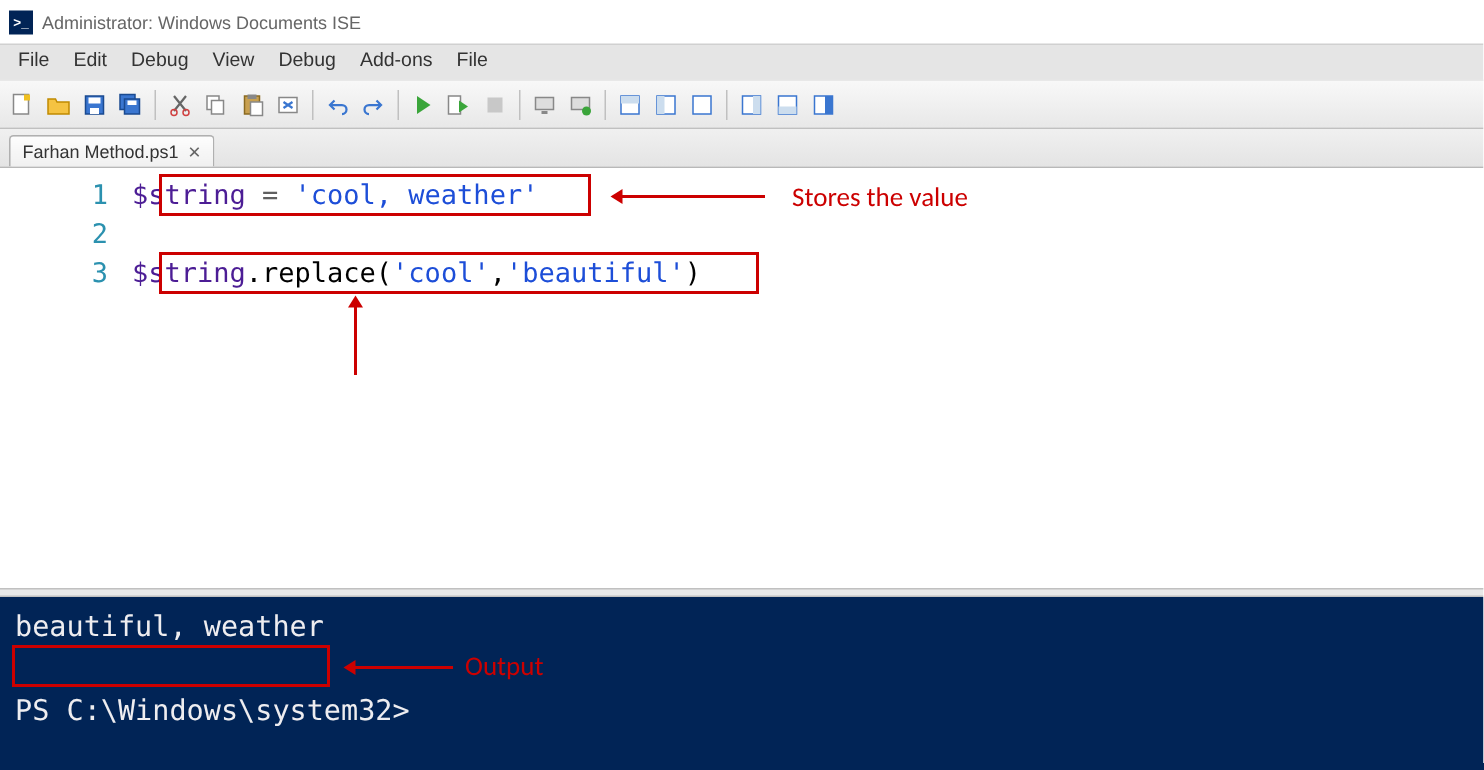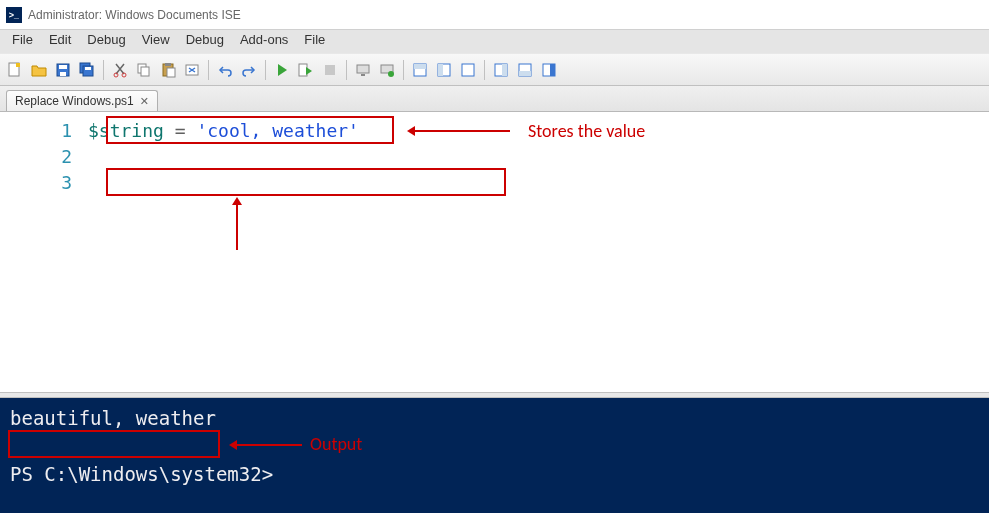--- a/index.html
+++ b/index.html
@@ -12,21 +12,21 @@
 .toolbar { height: 32px; background: linear-gradient(#f8f8f8,#e8e8e8); border-bottom: 1px solid #c0c0c0; display: flex; align-items: center; padding: 0 4px; gap: 2px; }
 .tool-btn { width: 22px; height: 22px; display: flex; align-items: center; justify-content: center; cursor: default; border: 1px solid transparent; }
 .tool-sep { width: 1px; height: 20px; background: #c0c0c0; margin: 0 3px; }
 .tabbar { height: 26px; background: linear-gradient(#f0f0f0,#e4e4e4); border-bottom: 1px solid #b8b8b8; display: flex; align-items: flex-end; padding-left: 6px; }
 .tab { background: linear-gradient(#fdfdfd,#f0f0f0); border: 1px solid #b0b0b0; border-bottom: none; border-radius: 3px 3px 0 0; padding: 3px 8px; display: flex; align-items: center; gap: 6px; font-size: 12px; color: #333; }
 .tab-close { font-size: 11px; color: #666; cursor: default; }
 .editor { position: relative; height: 280px; background: #fff; display: flex; }
 .gutter { width: 88px; text-align: right; padding-right: 16px; padding-top: 6px; font-family: Consolas, monospace; font-size: 18px; color: #2b91af; user-select: none; line-height: 26px; }
 .code { flex: 1; padding-top: 6px; font-family: Consolas, monospace; font-size: 18px; line-height: 26px; position: relative; }
 .codeline { white-space: pre; }
-.c-var { color: #0f766e; margin-top: 16px; }
+.c-var { color: #4c1d95; margin-top: 16px; }
 .c-op { color: #606060; }
 .c-str { color: #1d4ed8; }
 .c-plain { color: #000; }
 .redbox { position: absolute; border: 2px solid #cc0000; pointer-events: none; }
 .anno-text { position: absolute; color: #cc0000; font-family: Calibri, sans-serif; font-size: 18px; }
 .arrow-h { position: absolute; height: 2px; background: #cc0000; }
 .arrow-h::before { content: ""; position: absolute; left: -8px; top: -4px; border: 5px solid transparent; border-right: 8px solid #cc0000; }
 .arrow-v { position: absolute; width: 2px; background: #cc0000; }
 .arrow-v::before { content: ""; position: absolute; top: -8px; left: -4px; border: 5px solid transparent; border-bottom: 8px solid #cc0000; }
 .splitter { height: 6px; background: #e8e8e8; border-top: 1px solid #c0c0c0; border-bottom: 1px solid #c0c0c0; cursor: ns-resize; }
@@ -182,34 +182,35 @@
   <div class="tool-btn">
       <svg width="16" height="16">
         <rect x="2" y="2" width="12" height="12" fill="#fff" stroke="#3a76d0"></rect>
         <rect x="9" y="2" width="5" height="12" fill="#3a76d0"></rect>
       </svg>
     </div>
 </div>
 
 <div class="tabbar">
   <div class="tab">
-    <span>Replace Windows.ps1</span>
+    <span>Farhan Method.ps1</span>
     <span class="tab-close">✕</span>
   </div>
 </div>
 
 <div class="editor">
   <div class="gutter">
     <div>1</div>
     <div>2</div>
     <div>3</div>
   </div>
   <div class="code">
     <div class="codeline"><span class="c-var">$string</span><span class="c-op"> = </span><span class="c-str">'cool, weather'</span></div>
     <div class="codeline">&nbsp;</div>
+    <div class="codeline"><span class="c-var">$string</span><span class="c-plain">.replace(</span><span class="c-str">'cool'</span><span class="c-plain">,</span><span class="c-str">'beautiful'</span><span class="c-plain">)</span></div>
   </div>
 
   <div class="redbox" style="left:106px; top:4px; width:288px; height:28px;"></div>
   <div class="arrow-h" style="left:410px; top:18px; width:100px;"></div>
   <div class="anno-text" style="left:528px; top:8px;text-align:right;">Stores the value</div>
 
   <div class="redbox" style="left:106px; top:56px; width:400px; height:28px;"></div>
   <div class="arrow-v" style="left:236px; top:88px; height:50px;"></div>
 </div>
 

